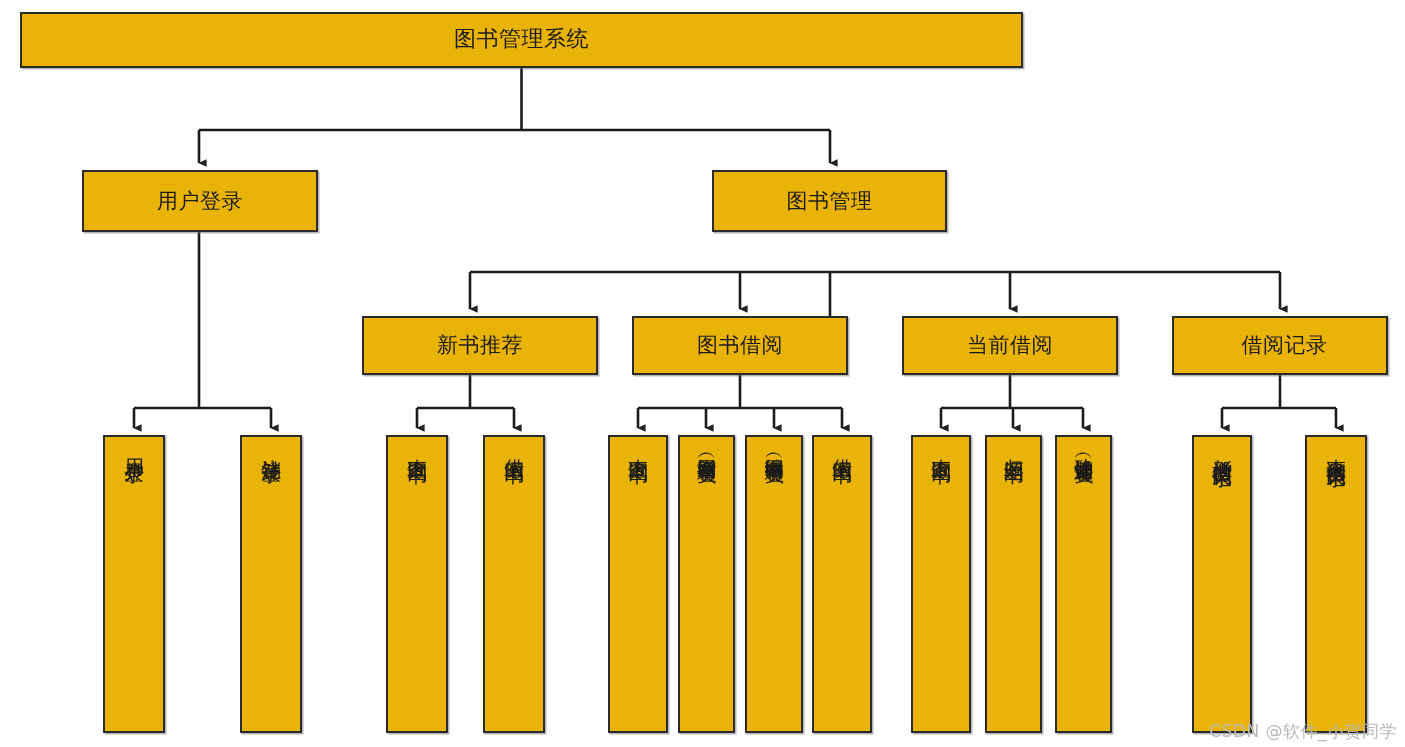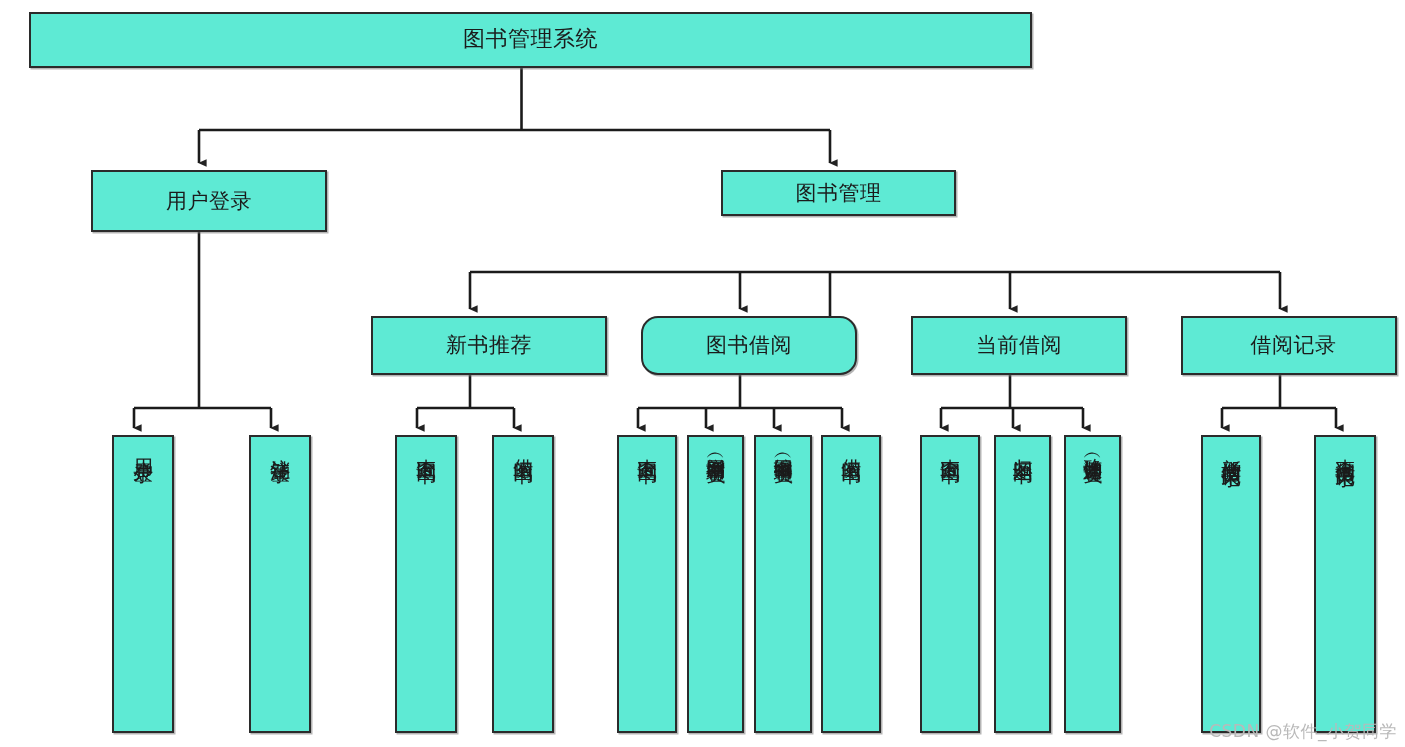--- a/index.html
+++ b/index.html
@@ -20,28 +20,27 @@
   #diagram-svg {
     position: absolute;
     left: 0;
     top: 0;
     width: 1405px;
     height: 747px;
   }
   .node-box {
     position: absolute;
     box-sizing: border-box;
-    background: #5eead4;
+    background: #eab308;
     border: 2px solid #2b2b2b;
     box-shadow: 1.5px 1.5px 0 rgba(120,120,120,0.55);
     display: flex;
     align-items: center;
     justify-content: center;
     color: #1b1b1b;
-    margin-left: 9px;
   }
   .node-label {
     font-size: 21px;
     line-height: 1.15;
     letter-spacing: 0.5px;
     white-space: nowrap;
     text-rendering: geometricPrecision;
   }
   .level-1 .node-label { font-size: 22px; }
   .level-2 .node-label { font-size: 21px; }
@@ -131,28 +130,28 @@
     </g>
   </svg>
 
   <div class="node-box level-1" style="left:20px; top:12px; width:1003px; height:56px;">
     <span class="node-label">图书管理系统</span>
   </div>
 
   <div class="node-box level-2" style="left:82px; top:170px; width:236px; height:62px;">
     <span class="node-label">用户登录</span>
   </div>
-  <div class="node-box level-2" style="left:712px; top:170px; width:235px; height:46px;">
+  <div class="node-box level-2" style="left:712px; top:170px; width:235px; height:62px;">
     <span class="node-label">图书管理</span>
   </div>
 
   <div class="node-box level-3" style="left:362px; top:316px; width:236px; height:59px;">
     <span class="node-label">新书推荐</span>
   </div>
-  <div class="node-box level-3" style="left:632px; top:316px; width:216px; height:59px;border-radius:17px;">
+  <div class="node-box level-3" style="left:632px; top:316px; width:216px; height:59px;">
     <span class="node-label">图书借阅</span>
   </div>
   <div class="node-box level-3" style="left:902px; top:316px; width:216px; height:59px;">
     <span class="node-label">当前借阅</span>
   </div>
   <div class="node-box level-3" style="left:1172px; top:316px; width:216px; height:59px;padding-left:9px;">
     <span class="node-label">借阅记录</span>
   </div>
 
   <div class="node-box leaf" style="left:103px; top:435px; width:62px; height:298px;">

